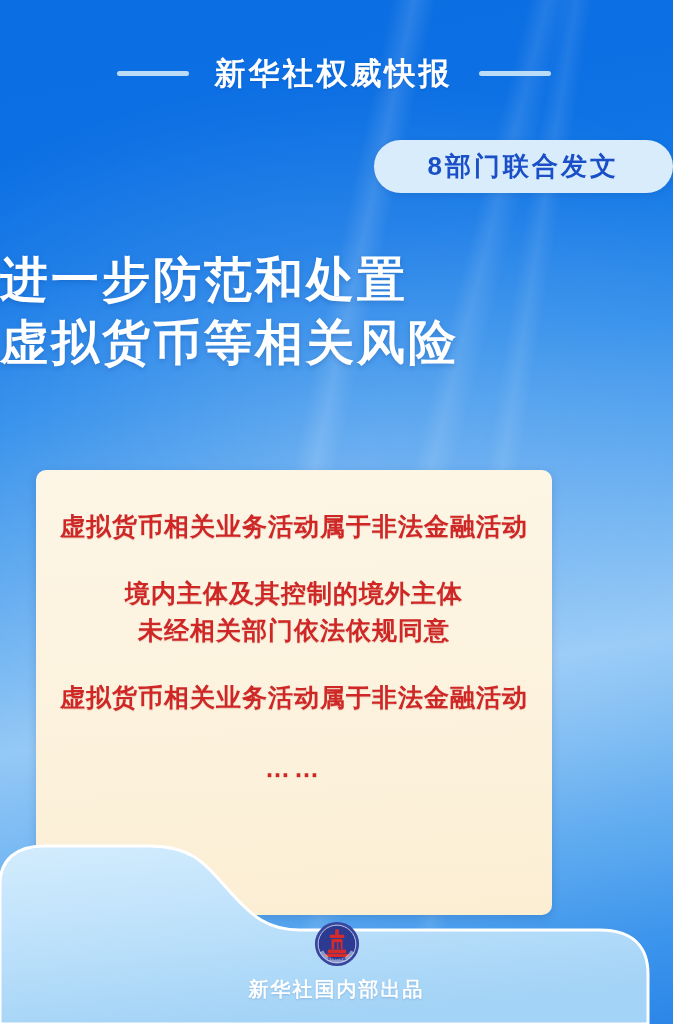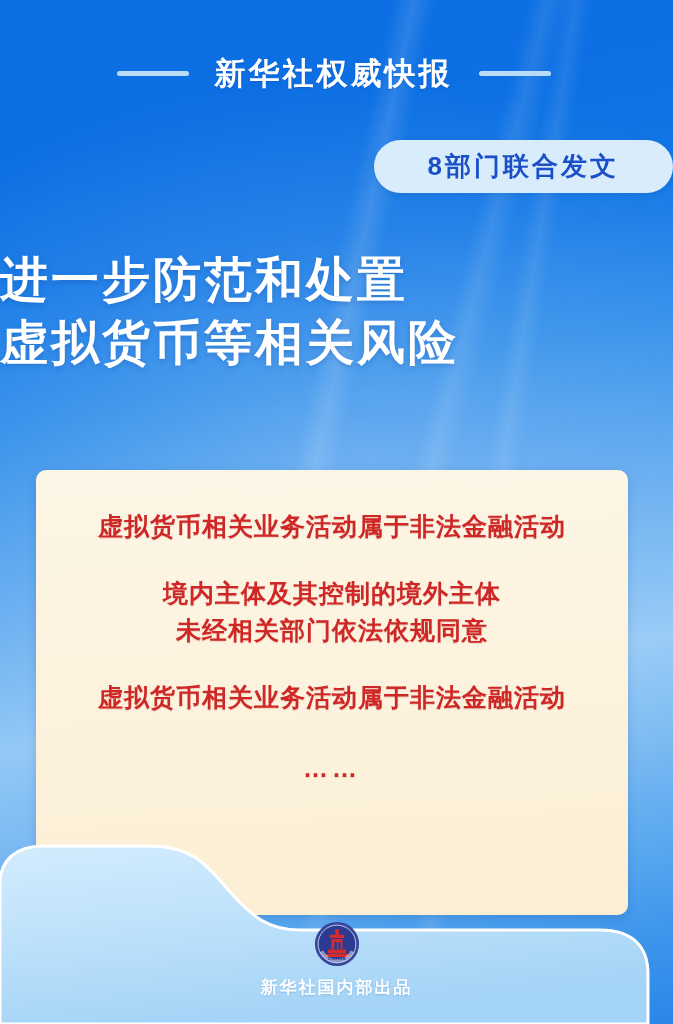--- a/index.html
+++ b/index.html
@@ -104,21 +104,21 @@
     line-height: 1.32;
     text-shadow: 0 2px 5px rgba(10, 60, 140, 0.25);
   }
   .headline .hl-line { display: block; white-space: nowrap; }
 
   
   .card {
     position: absolute;
     left: 36px;
     top: 470px;
-    width: 592px;
+    width: 516px;
     height: 445px;
     border-radius: 10px;
     background: linear-gradient(178deg, #fdf6e6 0%, #fcf2dd 55%, #fbeed3 100%);
     box-shadow: 0 3px 10px rgba(10, 50, 120, 0.18);
     overflow: hidden;
   }
   .card-inner {
     position: relative;
     z-index: 2;
     padding: 38px 20px 0;
@@ -159,21 +159,21 @@
     height: 46px;
     z-index: 5;
   }
   .footer-text {
     position: absolute;
     left: 0;
     right: 0;
     top: 976px;
     text-align: center;
     color: #ffffff;
-    font-size: 17px;
+    font-size: 20px;
     font-weight: bold;
     letter-spacing: 2px;
     z-index: 5;
     text-shadow: 0 1px 2px rgba(20, 80, 160, 0.22);
   }
 </style>
 </head>
 <body>
 
 <div class="poster">

